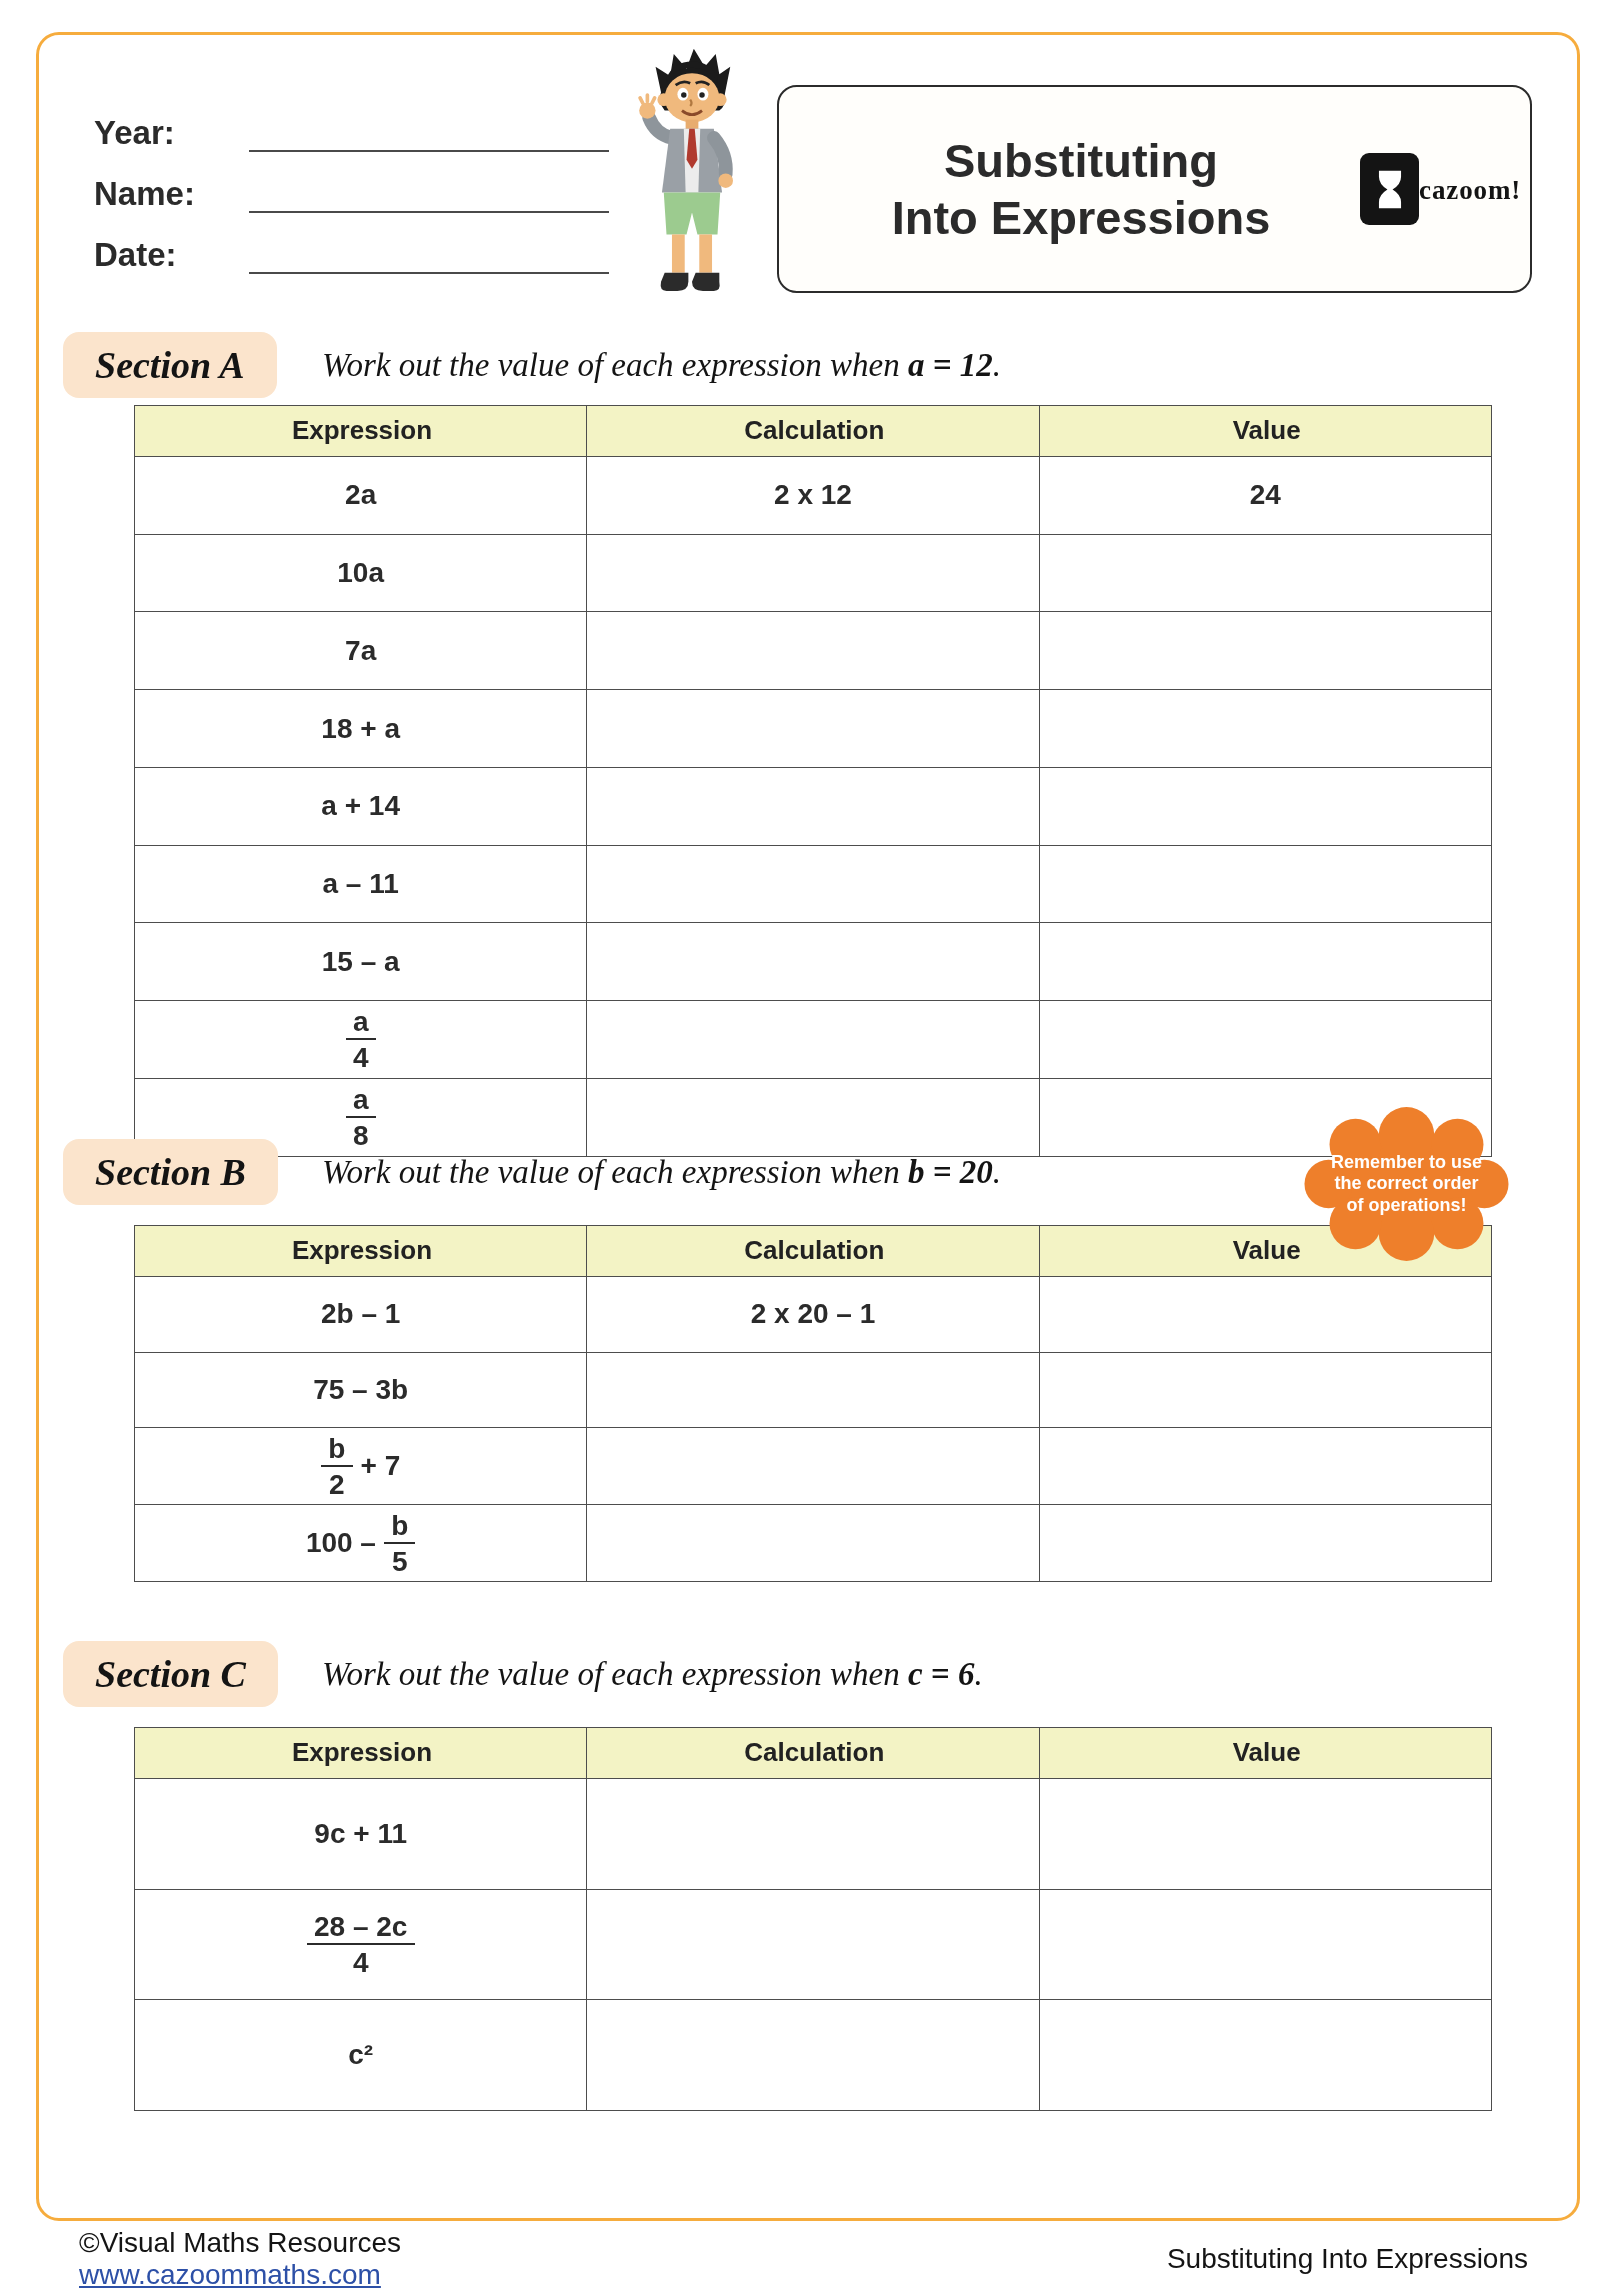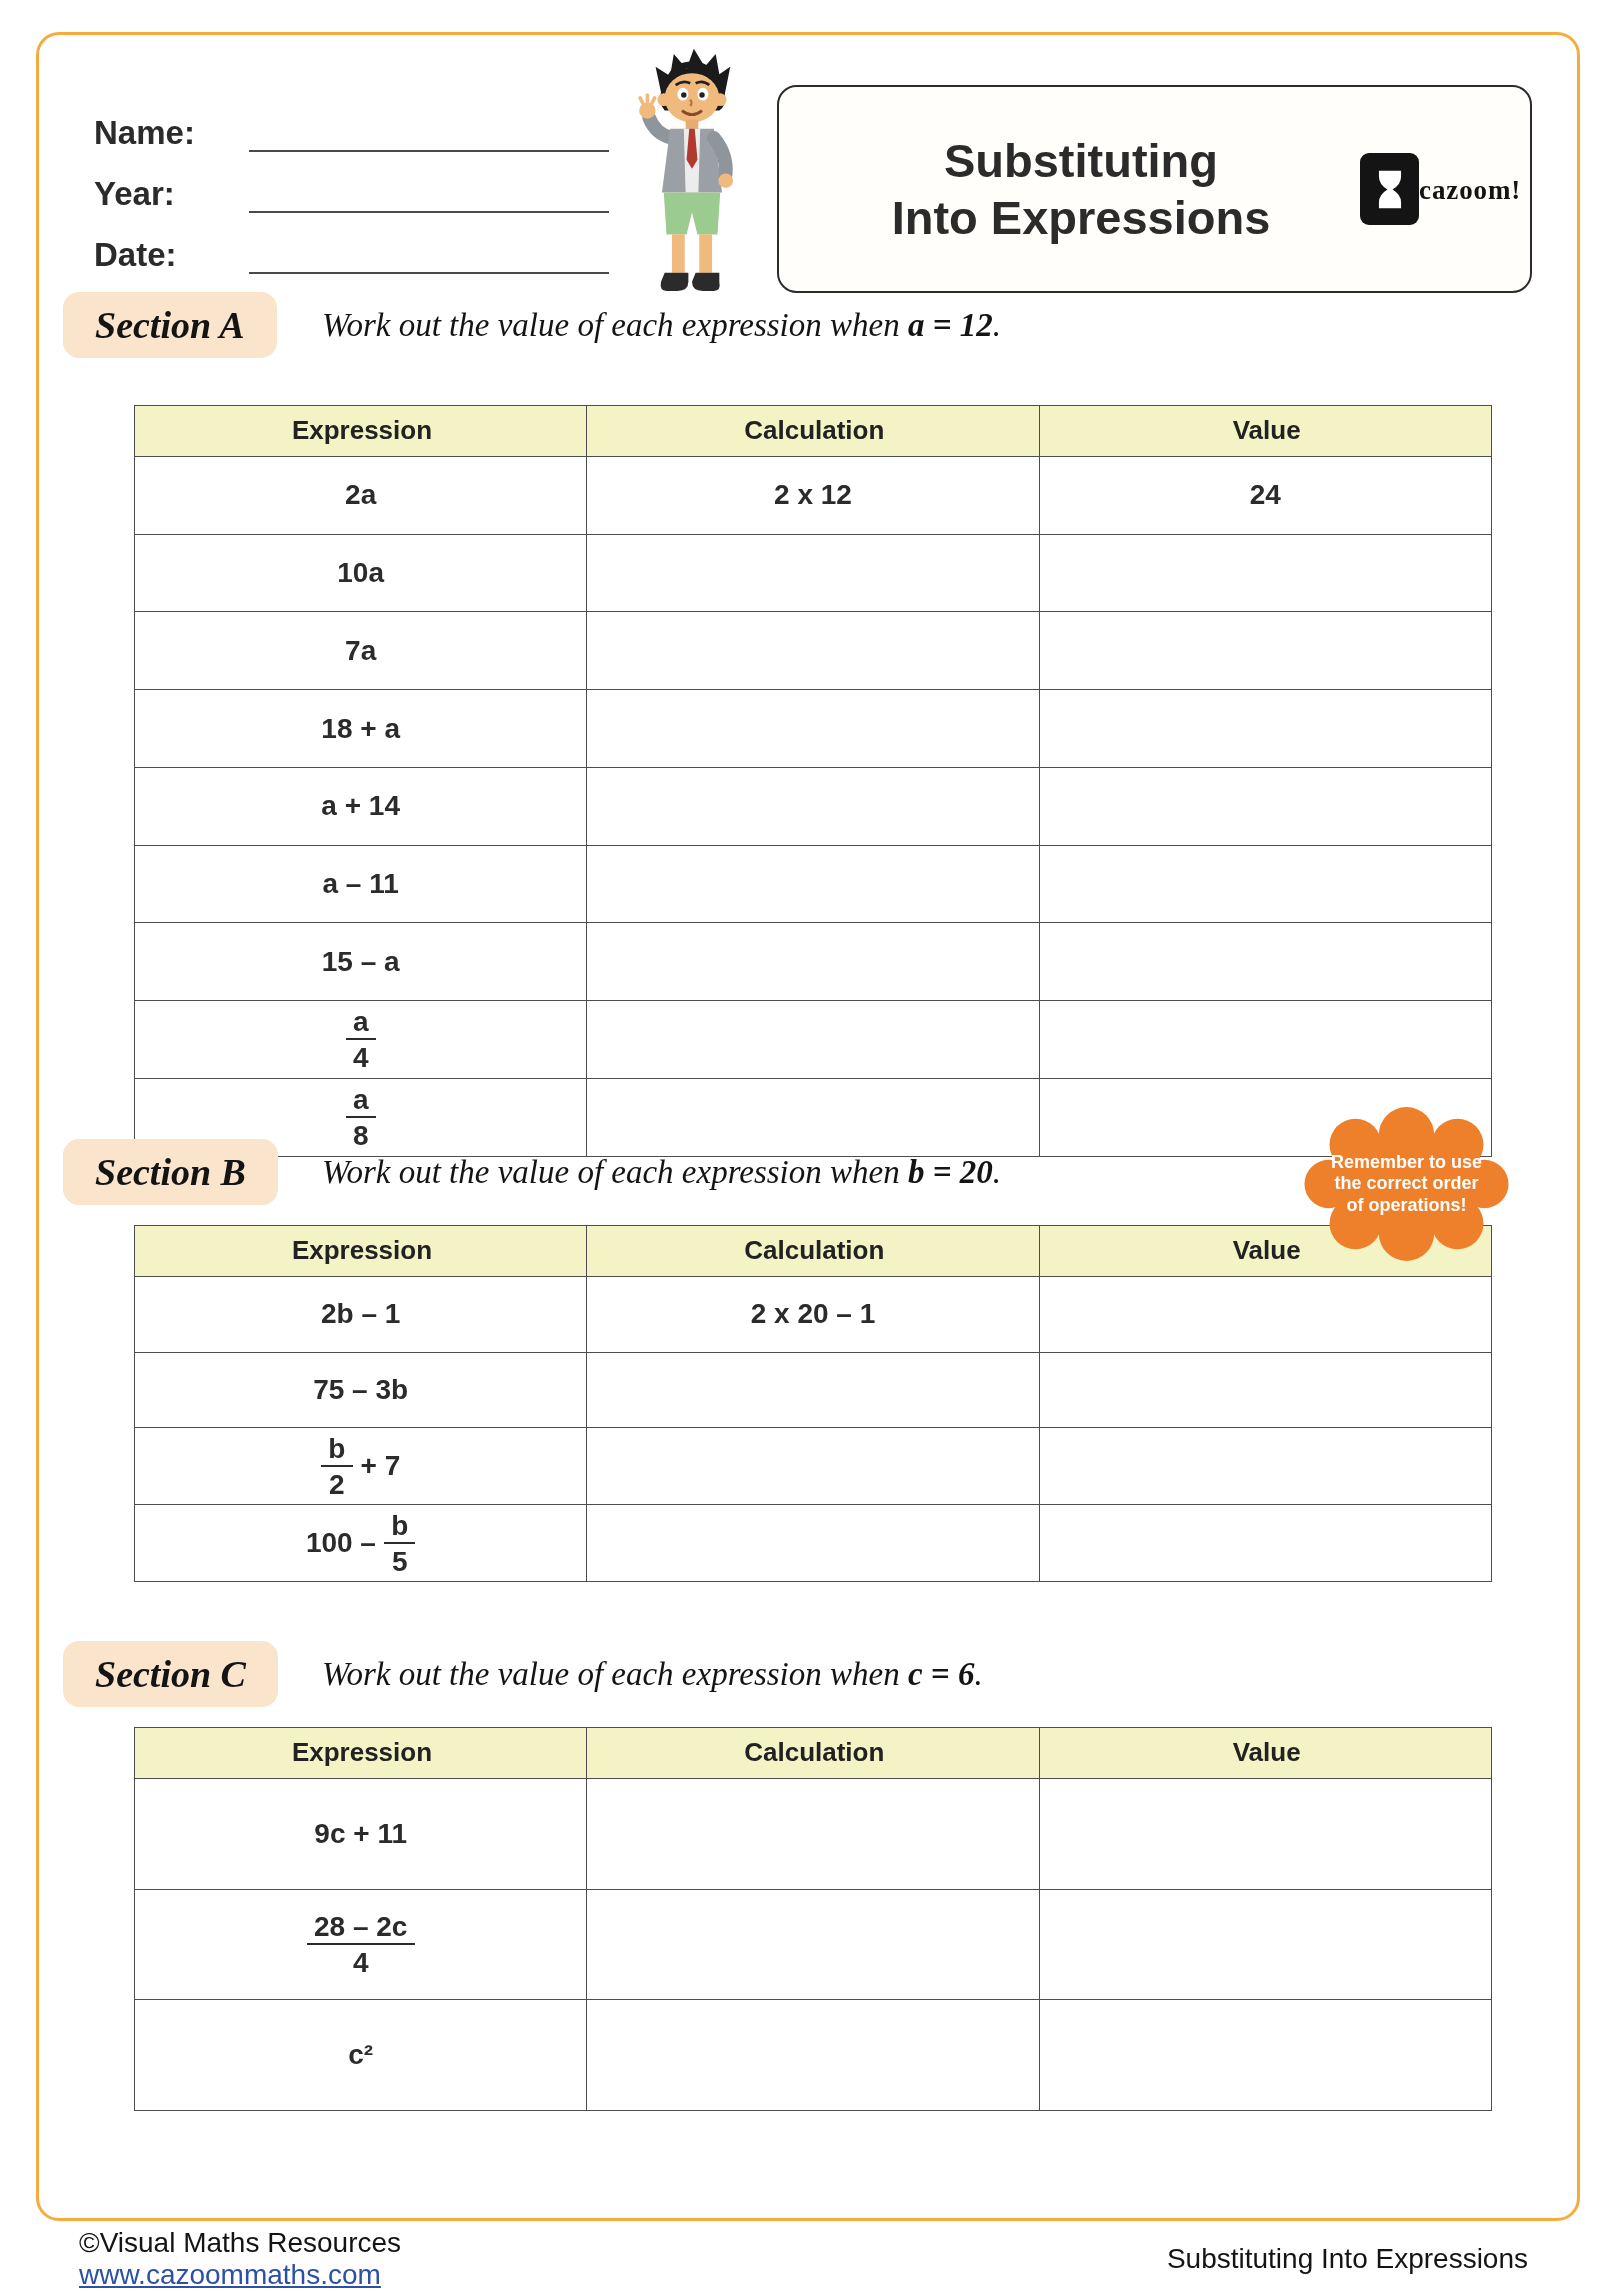--- a/index.html
+++ b/index.html
@@ -36,21 +36,21 @@
   .pill{
     position:absolute;left:63px;height:66px;padding:0 32px;background:#FBE4CC;
     border-radius:16px;display:flex;align-items:center;
     font-family:"Liberation Serif",serif;font-weight:bold;font-style:italic;font-size:38px;color:#141414;
   }
   .instr{
     position:absolute;left:322px;height:66px;display:flex;align-items:center;
     font-family:"Liberation Serif",serif;font-style:italic;font-size:33px;color:#141414;white-space:pre;
   }
   .instr .em{font-weight:bold;}
-  .pill-a,.instr-a{top:292px;}
+  .pill-a,.instr-a{top:332px;}
   .pill-b,.instr-b{top:1139px;}
   .pill-c,.instr-c{top:1641px;}
 
   
   .tbl{position:absolute;left:134px;}
   .t-a{top:405px;} .t-b{top:1225px;} .t-c{top:1727px;}
   table{border-collapse:collapse;width:1358px;table-layout:fixed;background:#fff;}
   th,td{border:1.8px solid #4d4d4d;text-align:center;vertical-align:middle;padding:5.4px;}
   th{height:39px;background:#F3F3C5;font-size:26px;font-weight:bold;color:#222;padding-left:8px;}
   td{font-size:28px;font-weight:bold;color:#2b2b2b;}
@@ -76,25 +76,25 @@
   .footer-link{color:#2D50A7;text-decoration:underline;font-size:28px;cursor:pointer;}
   .footer-right{position:absolute;right:88px;top:2243px;font-size:28px;color:#141414;}
 </style>
 </head>
 <body>
 
 <div class="page-border"></div>
 
 <div class="fields">
   <div class="field-row">
+    <span class="field-label">Year:</span>
+    <span class="field-line"></span>
+  </div>
+  <div class="field-row">
     <span class="field-label">Name:</span>
-    <span class="field-line"></span>
-  </div>
-  <div class="field-row">
-    <span class="field-label">Year:</span>
     <span class="field-line"></span>
   </div>
   <div class="field-row">
     <span class="field-label">Date:</span>
     <span class="field-line"></span>
   </div>
 </div>
 
 <div class="mascot">
   <svg viewBox="0 0 160 280" width="148" height="255">

